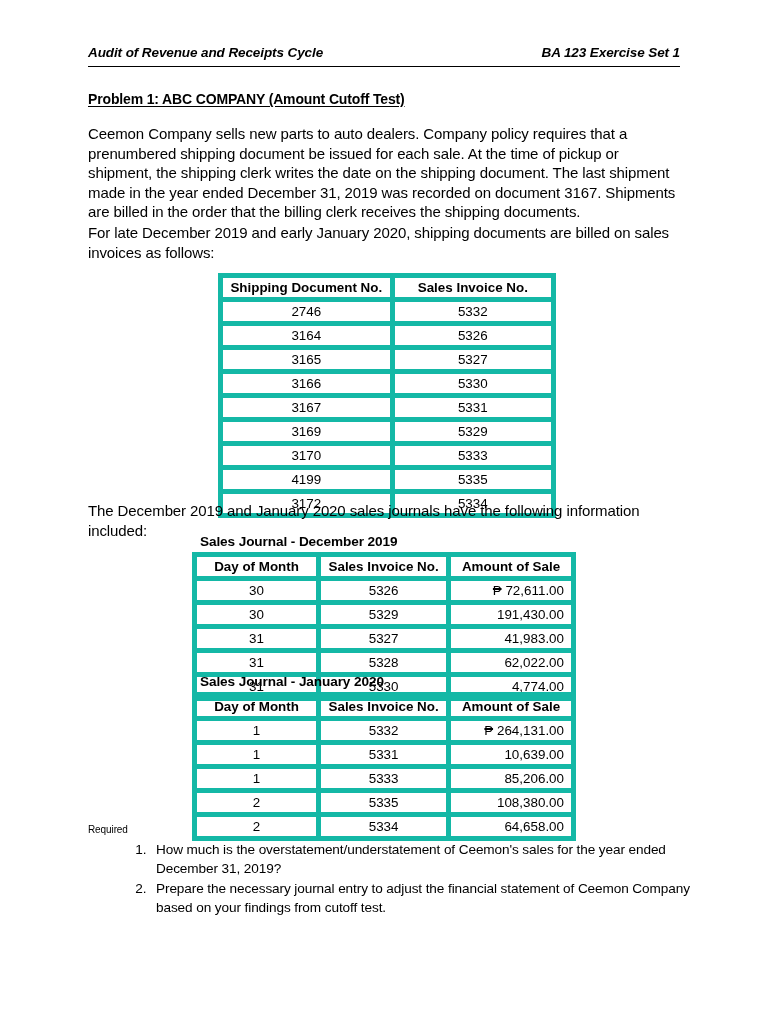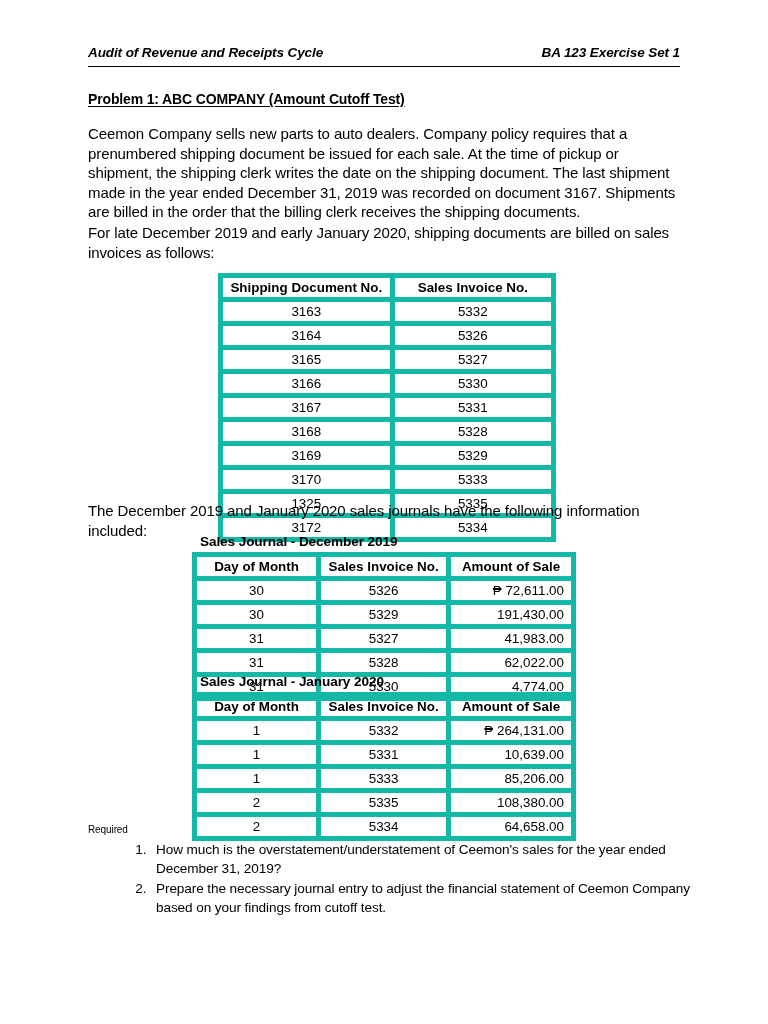--- a/index.html
+++ b/index.html
@@ -169,53 +169,49 @@
         <col class="c2">
       </colgroup>
     <thead>
       <tr>
         <th>Shipping Document No.</th>
         <th>Sales Invoice No.</th>
       </tr>
     </thead>
     <tbody>
         <tr>
-          <td>3163</td>
+          <td>2746</td>
           <td>5332</td>
         </tr>
         <tr>
           <td>3164</td>
           <td>5326</td>
         </tr>
         <tr>
           <td>3165</td>
           <td>5327</td>
         </tr>
         <tr>
           <td>3166</td>
           <td>5330</td>
         </tr>
         <tr>
           <td>3167</td>
           <td>5331</td>
         </tr>
         <tr>
-          <td>3168</td>
-          <td>5328</td>
-        </tr>
-        <tr>
           <td>3169</td>
           <td>5329</td>
         </tr>
         <tr>
           <td>3170</td>
           <td>5333</td>
         </tr>
         <tr>
-          <td>1325</td>
+          <td>4199</td>
           <td>5335</td>
         </tr>
         <tr>
           <td>3172</td>
           <td>5334</td>
         </tr>
       </tbody>
   </table>
 
   <div class="para" id="para-journals">The December 2019 and January 2020 sales journals have the following information included:</div>

